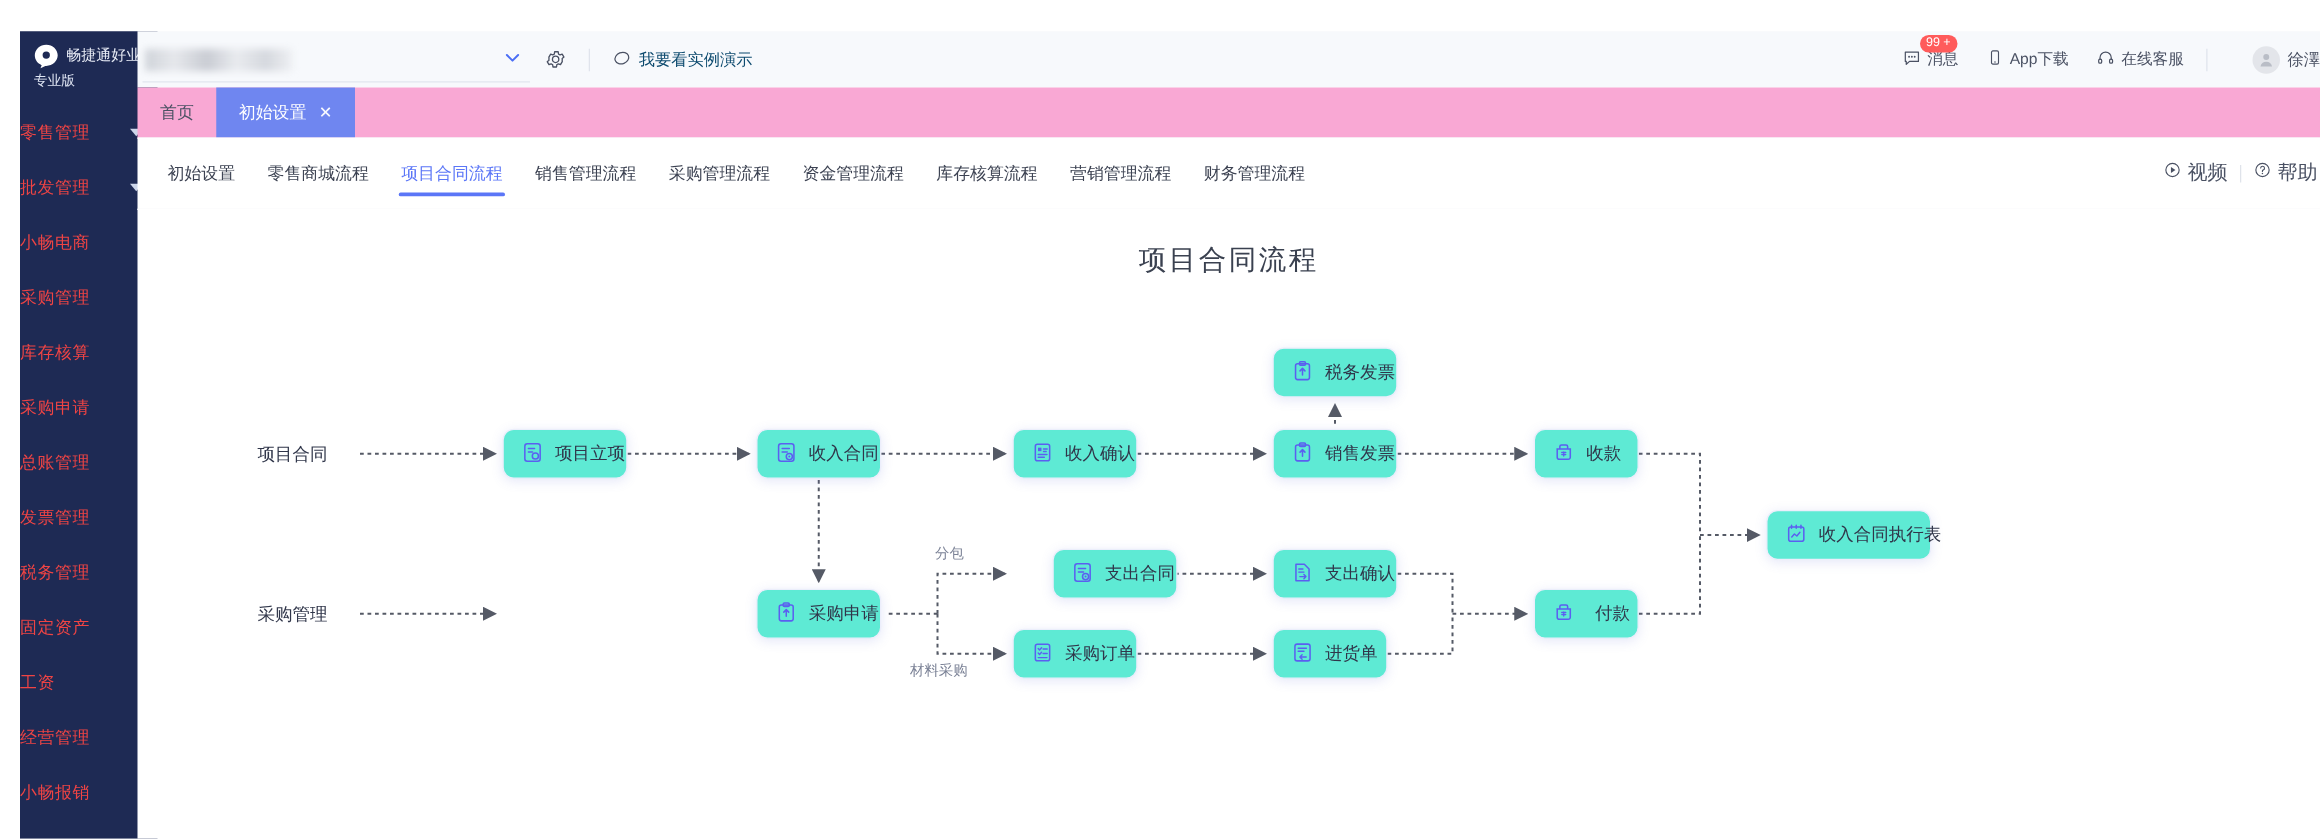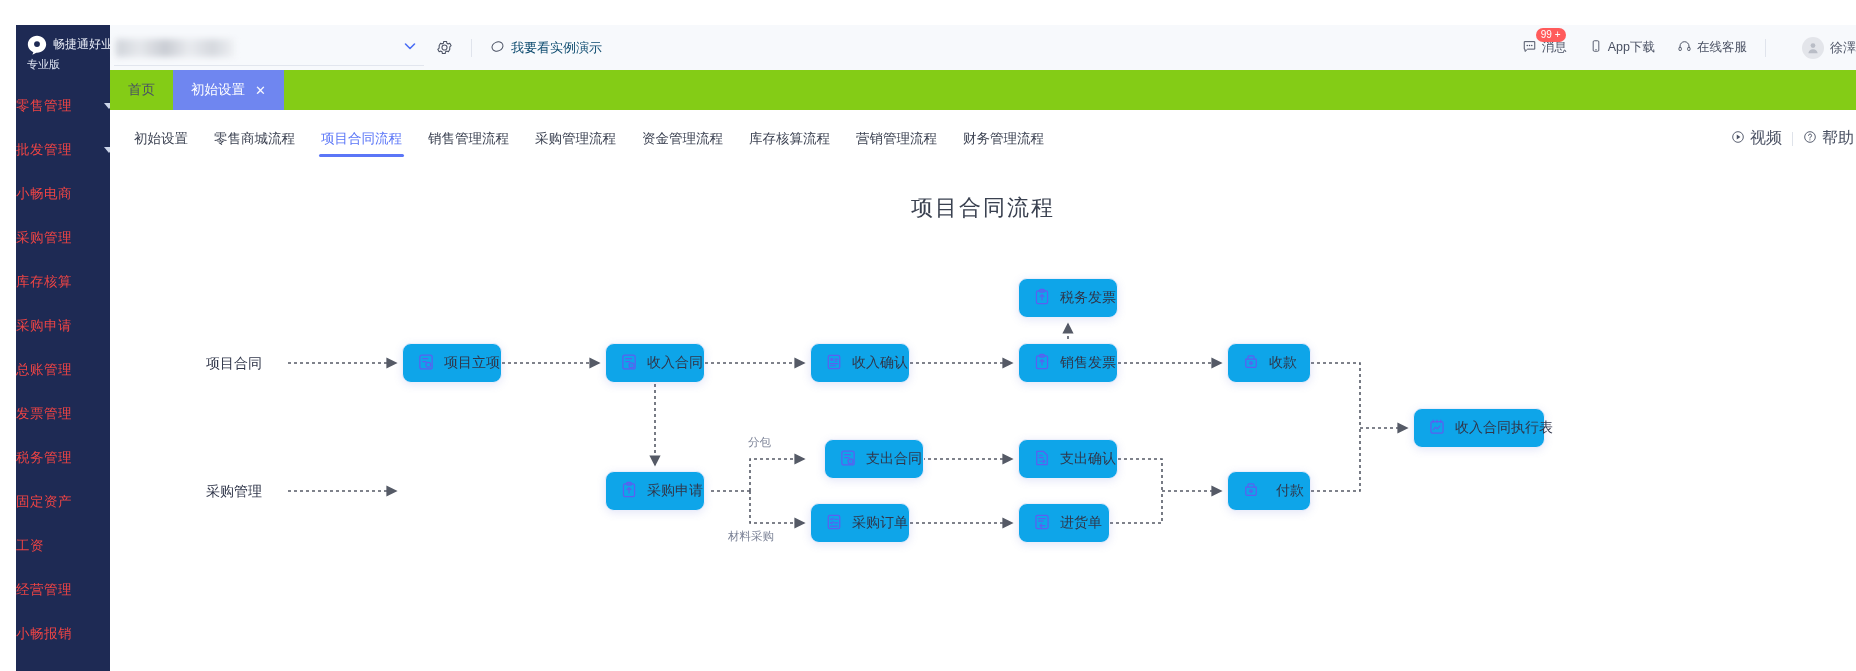--- a/index.html
+++ b/index.html
@@ -72,21 +72,21 @@
     border-radius:9px;padding:1px 5px;font-size:10px;line-height:12px;white-space:nowrap;
   }
   .avatar{
     width:22px;height:22px;border-radius:50%;background:#e3e5ea;
     display:flex;align-items:center;justify-content:center;margin-left:18px;
   }
   .uname{color:#4a5163;font-size:13px;margin-left:6px;white-space:nowrap;}
 
   
   .tabstrip{
-    position:absolute;left:110px;top:70px;right:0;height:40px;background:#84cc16;
+    position:absolute;left:110px;top:70px;right:0;height:40px;background:#f9a8d4;
     display:flex;align-items:stretch;border-bottom:1px solid #eef0f4;
   }
   .ptab{
     display:flex;align-items:center;padding:0 18px;font-size:13.5px;color:#4a5163;cursor:pointer;
   }
   .ptab.active{background:#6f86f0;color:#fff;}
   .ptab .x{margin-left:10px;font-size:13px;opacity:.95;}
 
   
   .sectionbar{
@@ -111,21 +111,21 @@
     position:absolute;left:110px;top:167px;right:0;bottom:0;background:#fff;overflow:hidden;
   }
   .diagram-title{
     position:absolute;left:0;right:0;top:26px;text-align:center;
     font-size:22px;color:#3a4150;letter-spacing:2px;
   }
   #flow-svg{position:absolute;left:0;top:0;}
 
   .node{
     position:absolute;height:40px;box-sizing:border-box;
-    background:#0ea5e9;border-radius:9px;
+    background:#5eead4;border-radius:9px;
     border:1px solid #eceefb;
     box-shadow:0 2px 9px rgba(99,112,214,.17);
     display:flex;align-items:center;padding:0 14px;gap:9px;cursor:pointer;
   }
   .node .nlabel{font-size:14px;color:#30364a;white-space:nowrap;}
   .node svg{flex:0 0 18px;}
   .rowlabel{position:absolute;font-size:14px;color:#30364a;white-space:nowrap;}
   .edgelabel{position:absolute;font-size:11.5px;color:#7b8296;white-space:nowrap;}
 </style>
 </head>
@@ -460,21 +460,21 @@
       <span>
         <svg width="18" height="18" viewBox="0 0 22 22">
             <rect x="4.2" y="3.6" width="13.6" height="15.6" rx="2" fill="none" stroke="#5b5ff0" stroke-width="1.5"></rect>
             <rect x="8" y="1.8" width="6" height="3.2" rx="1.2" fill="none" stroke="#5b5ff0" stroke-width="1.5"></rect>
             <path d="M11 14.6V8.4M8.6 10.6L11 8.2l2.4 2.4" fill="none" stroke="#5b5ff0" stroke-width="1.5" stroke-linecap="round" stroke-linejoin="round"></path>
           </svg>
       </span>
       <span class="nlabel">采购申请</span>
     </div>
 
-    <div class="node" style="left:714px;top:272px;width:100px;text-align:right;">
+    <div class="node" style="left:732px;top:272px;width:100px;text-align:right;">
       <span>
         <svg width="18" height="18" viewBox="0 0 22 22">
             <rect x="3.5" y="2.5" width="15" height="17" rx="2.4" fill="none" stroke="#5b5ff0" stroke-width="1.5"></rect>
             <path d="M7 7h7M7 10.5h5" stroke="#5b5ff0" stroke-width="1.5" stroke-linecap="round"></path>
             <circle cx="14" cy="15" r="3" fill="none" stroke="#5b5ff0" stroke-width="1.5"></circle>
             <circle cx="14" cy="15" r="1" fill="#5b5ff0"></circle>
           </svg>
       </span>
       <span class="nlabel">支出合同</span>
     </div>

